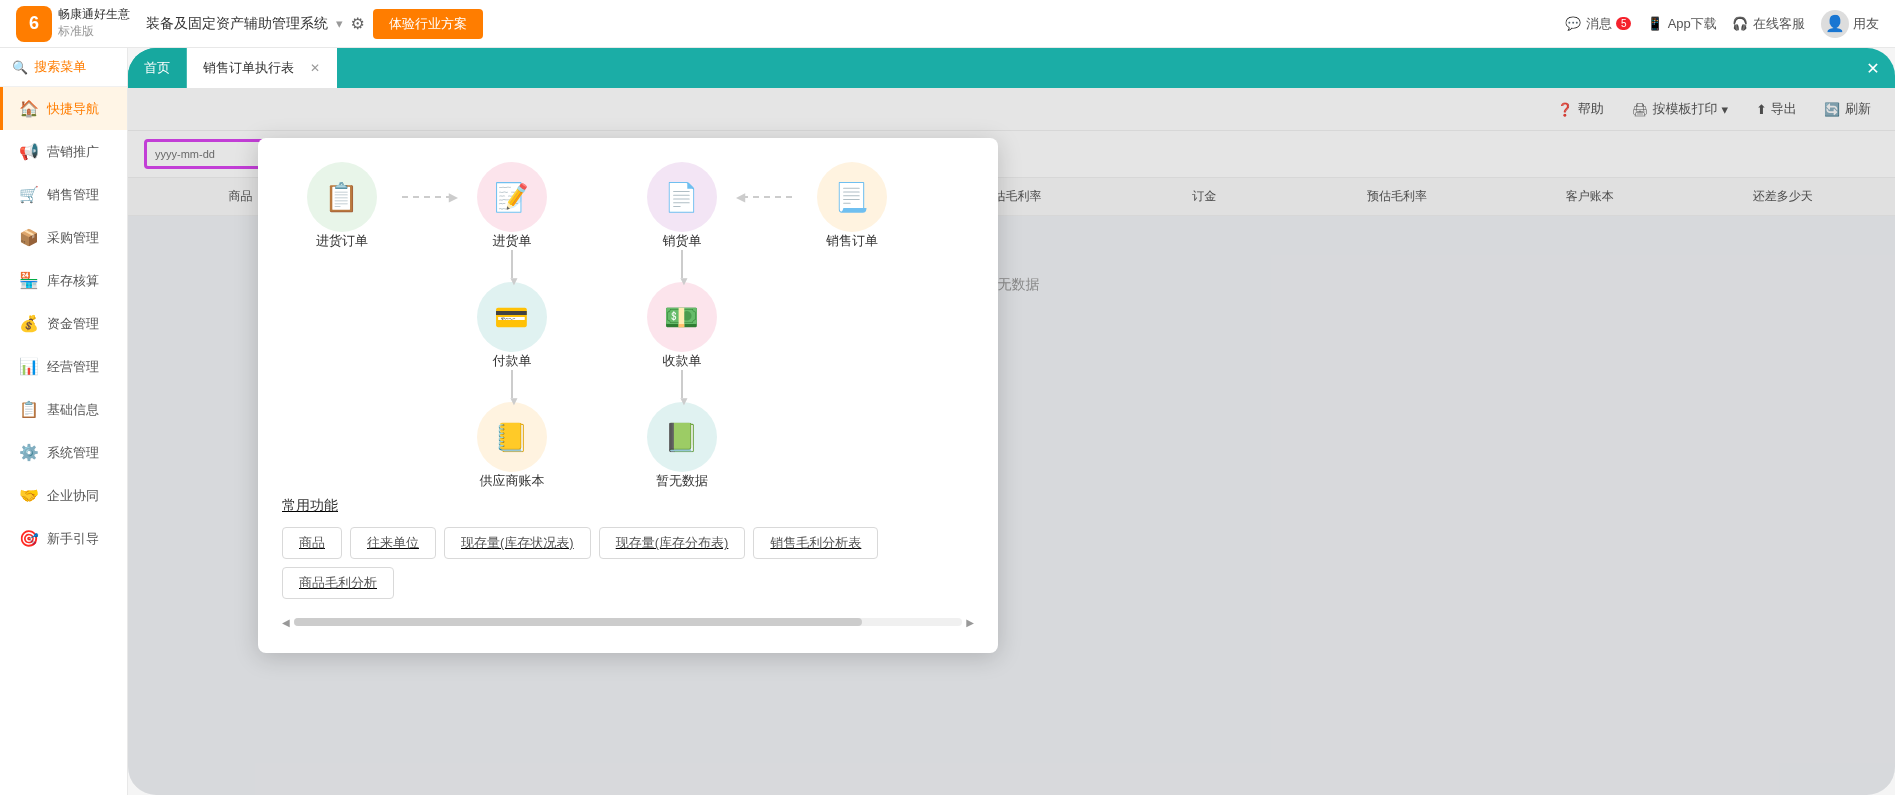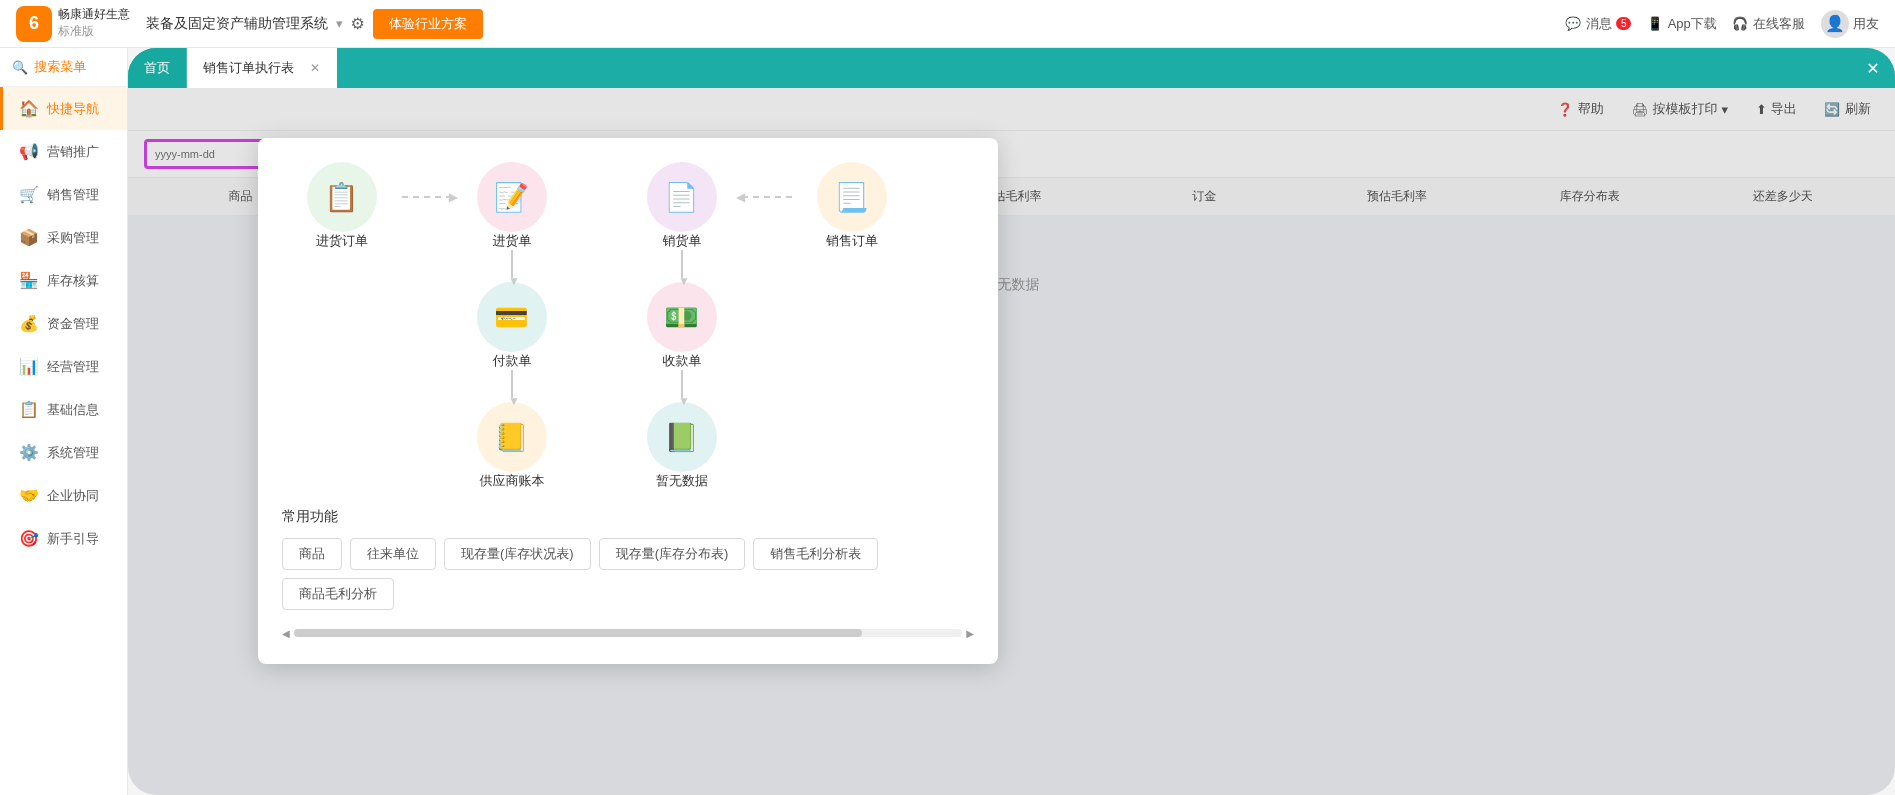--- a/index.html
+++ b/index.html
@@ -55,21 +55,21 @@
     .modal { position: absolute; top: 50px; left: 130px; width: 740px; background: #fff; border-radius: 8px; box-shadow: 0 4px 24px rgba(0,0,0,0.18); z-index: 200; padding: 24px; }
     .flow-circle { width: 70px; height: 70px; border-radius: 50%; display: flex; align-items: center; justify-content: center; font-size: 28px; }
     .flow-circle.green { background: #e8f5e9; color: #4caf50; }
     .flow-circle.red { background: #fce4ec; color: #e91e63; }
     .flow-circle.purple { background: #f3e5f5; color: #9c27b0; }
     .flow-circle.orange { background: #fff3e0; color: #ff9800; }
     .flow-circle.teal { background: #e0f2f1; color: #009688; }
     .flow-circle.pink { background: #fce4ec; color: #e91e63; }
     .flow-label { font-size: 13px; color: #333; text-align: center; }
 
-    .common-funcs { margin-top: 18px; }
+    .common-funcs { margin-top: 7px; text-decoration: underline; }
     .common-funcs-title { font-size: 14px; color: #333; margin-bottom: 12px; }
     .func-btns { display: flex; flex-wrap: wrap; gap: 8px; }
     .func-btn { border: 1px solid #d9d9d9; border-radius: 4px; padding: 6px 16px; font-size: 13px; color: #555; cursor: pointer; background: #fff; }
   </style>
 </head>
 <body>
 
 <div class="app-wrapper">
 
   <div class="top-bar">
@@ -214,21 +214,21 @@
         </div>
 
         <div class="table-header">
           <div class="th">商品</div>
           <div class="th">商品</div>
           <div class="th">金额</div>
           <div class="th">预估毛利</div>
           <div class="th">预估毛利率</div>
           <div class="th">订金</div>
           <div class="th">预估毛利率</div>
-          <div class="th">库存分布表</div>
+          <div class="th">客户账本</div>
           <div class="th">还差多少天</div>
         </div>
 
         <div class="no-data">暂无数据</div>
 
         <div class="overlay"></div>
 
         <div class="modal">
 
           <div style="display:flex; align-items:flex-start; gap:0; margin-bottom:0;">

